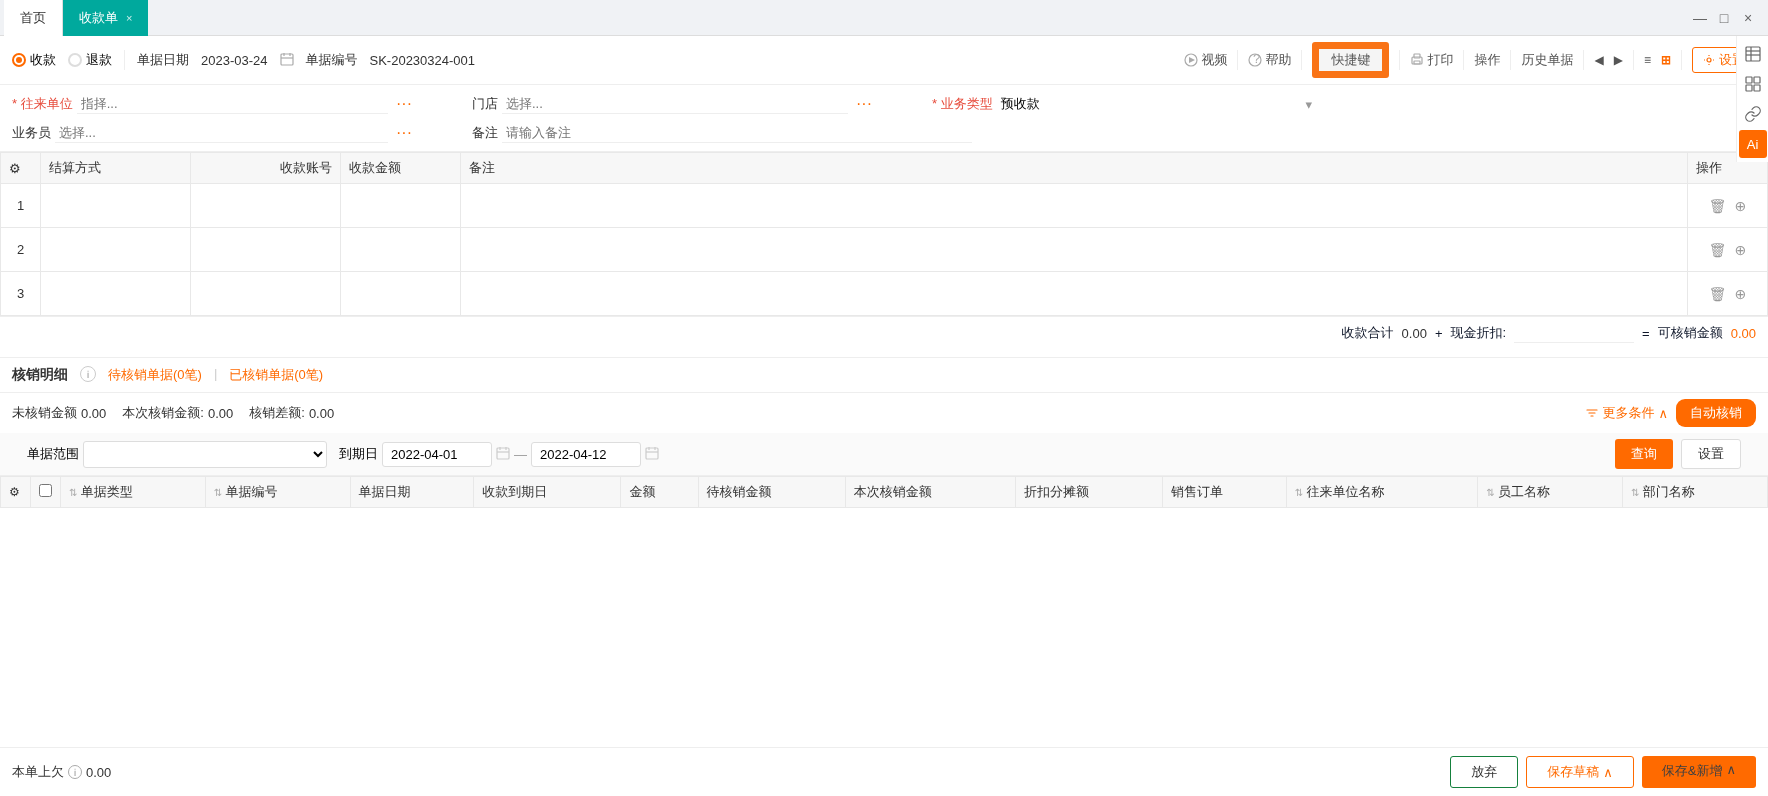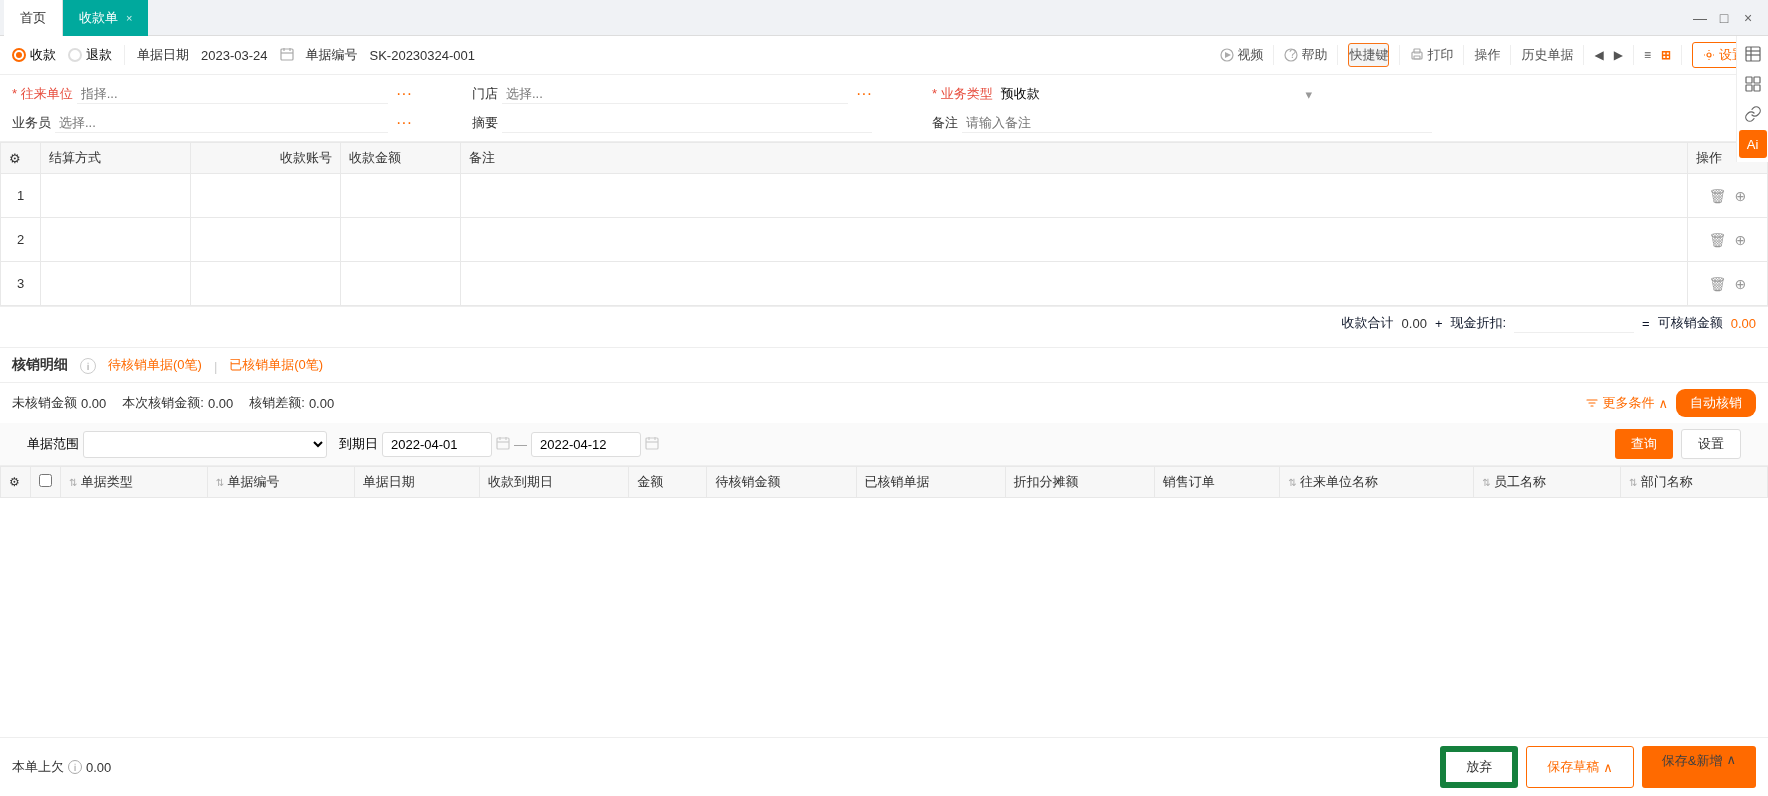--- a/index.html
+++ b/index.html
@@ -113,21 +113,21 @@
       width: 120px; border: none; border-bottom: 1px solid #eee;
       outline: none; padding: 2px 4px; text-align: right;
     }
 
     
     .verify-section {
       flex: 1; overflow: hidden; display: flex; flex-direction: column;
       background: #fff; margin-top: 8px; border-top: 1px solid #eee;
     }
     .verify-header {
-      display: flex; align-items: flex-end; padding: 8px 12px; gap: 12px;
+      display: flex; align-items: flex-start; padding: 8px 12px; gap: 12px;
       border-bottom: 1px solid #eee; flex-shrink: 0;
     }
     .verify-title { font-size: 14px; font-weight: bold; color: #333; }
     .info-icon {
       width: 16px; height: 16px; border-radius: 50%; border: 1px solid #ccc;
       display: inline-flex; align-items: center; justify-content: center;
       font-size: 10px; color: #999; cursor: pointer;
     }
     .verify-tab {
       color: #ff6a00; cursor: pointer; font-size: 13px; text-decoration: none;
@@ -192,21 +192,21 @@
       display: flex; align-items: center; padding: 8px 12px; gap: 8px;
       border-top: 1px solid #eee; background: #fff; flex-shrink: 0;
     }
     .bottom-info { display: flex; align-items: center; gap: 4px; color: #333; }
     .bottom-info .info-icon2 {
       width: 14px; height: 14px; border-radius: 50%; border: 1px solid #aaa;
       display: inline-flex; align-items: center; justify-content: center; font-size: 10px; color: #999;
     }
     .bottom-right { margin-left: auto; display: flex; gap: 8px; }
     .btn-abandon {
-      background: #fff; color: #333; border: 6px solid #15803d;
+      background: #fff; color: #333; border: 1px solid #15803d;
       padding: 6px 20px; border-radius: 3px; cursor: pointer; font-size: 13px;
     }
     .btn-save-draft {
       background: #fff; color: #ff6a00; border: 1px solid #ff6a00;
       padding: 6px 20px; border-radius: 3px; cursor: pointer; font-size: 13px;
       display: flex; align-items: center; gap: 4px;
     }
     .btn-save-new {
       background: #ff6a00; color: #404040; border: none;
       padding: 6px 20px; border-radius: 3px; cursor: pointer; font-size: 13px;
@@ -280,21 +280,21 @@
       </div>
       <div class="divider-v"></div>
       <div class="icon-btn">
         <svg width="14" height="14" viewBox="0 0 14 14" fill="none">
             <circle cx="7" cy="7" r="6" stroke="#aaa" stroke-width="1.2"></circle>
             <text x="5" y="10" font-size="9" fill="#aaa">?</text>
           </svg>
         <span>帮助</span>
       </div>
       <div class="divider-v"></div>
-      <div class="icon-btn" style="background:#f5f5f5;padding:2px 0;border-radius:3px;border:1px solid #f97316;">
+      <div class="icon-btn" style="background:#f5f5f5;padding:2px 12px;border-radius:3px;border:7px solid #f97316;">
         <span>快捷键</span>
       </div>
       <div class="divider-v"></div>
       <div class="icon-btn">
         <svg width="14" height="14" viewBox="0 0 14 14" fill="none">
             <rect x="2" y="4" width="10" height="7" rx="1" stroke="#aaa" stroke-width="1.2"></rect>
             <rect x="4" y="1" width="6" height="4" rx="0.5" stroke="#aaa" stroke-width="1.2"></rect>
             <rect x="4" y="8" width="6" height="3" rx="0.5" stroke="#aaa" stroke-width="1.2"></rect>
           </svg>
         <span>打印</span>
@@ -346,24 +346,20 @@
       </div>
     </div>
     <div class="form-row">
 
       <div class="form-field" style="flex:0 0 400px;">
         <span class="label-plain">业务员</span>
         <input class="form-input" type="text" placeholder="选择..." style="">
         <span class="more-icon">···</span>
       </div>
 
-      <div class="form-field" style="flex:0 0 400px;margin-left:60px;">
-        <span class="label-plain">摘要</span>
-        <input class="form-input" type="text" style="">
-      </div>
 
       <div class="form-field" style="flex:0 0 500px;margin-left:60px;">
         <span class="label-plain">备注</span>
         <input class="form-input" type="text" placeholder="请输入备注" style="">
       </div>
     </div>
   </div>
 
   <div class="table-area">
     <table class="data-table">
@@ -542,21 +538,21 @@
             <th>
               <span>收款到期日</span>
             </th>
             <th>
               <span>金额</span>
             </th>
             <th>
               <span>待核销金额</span>
             </th>
             <th>
-              <span>已核销单据</span>
+              <span>本次核销金额</span>
             </th>
             <th>
               <span>折扣分摊额</span>
             </th>
             <th>
               <span>销售订单</span>
             </th>
             <th>
               <span class="sort-icon">⇅</span>
               <span>往来单位名称</span>

